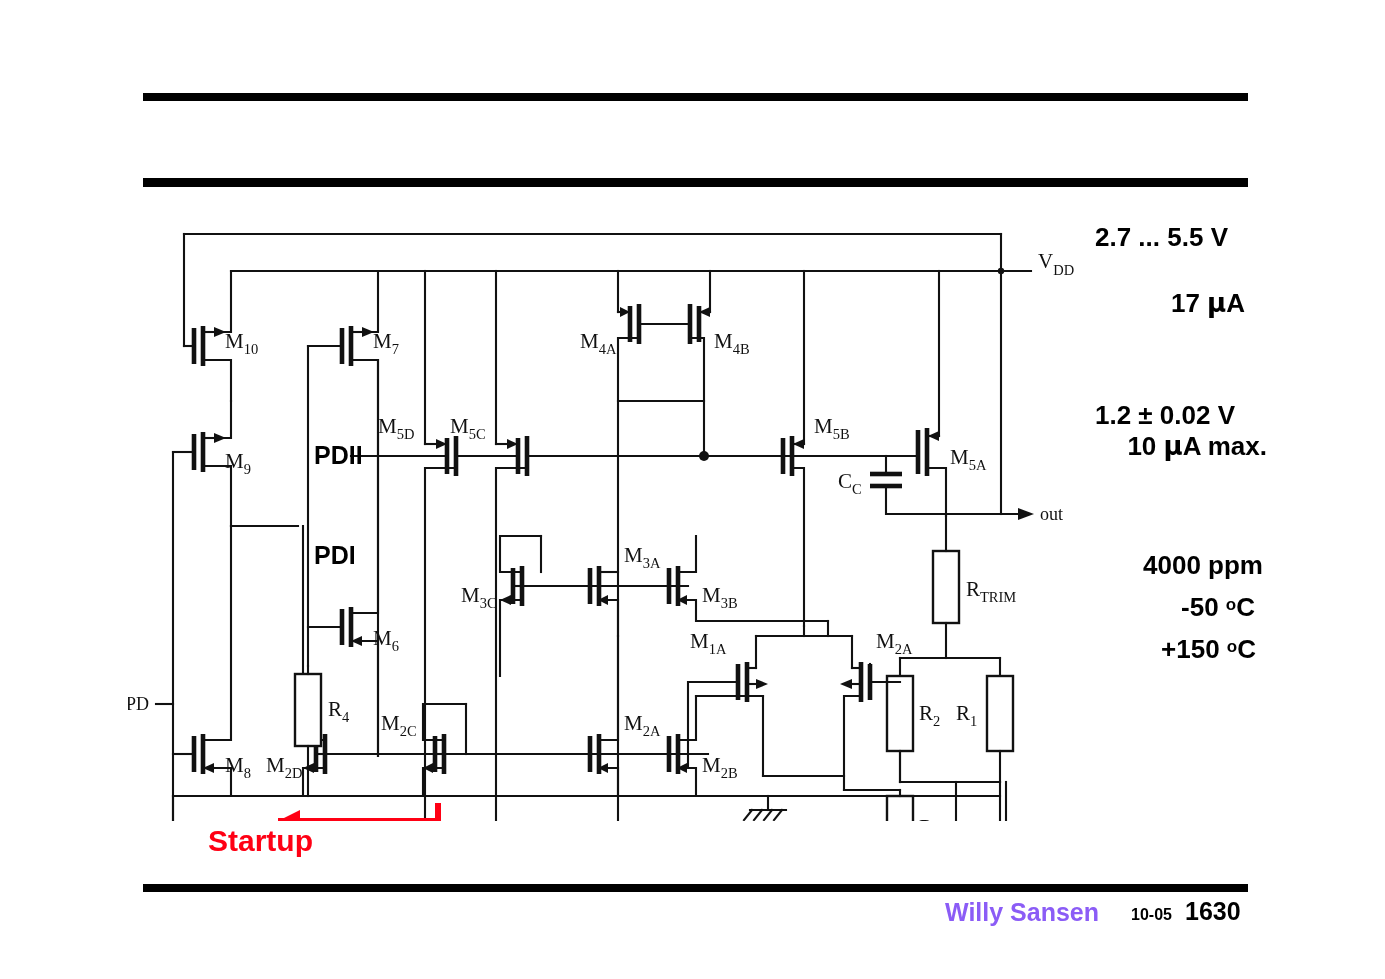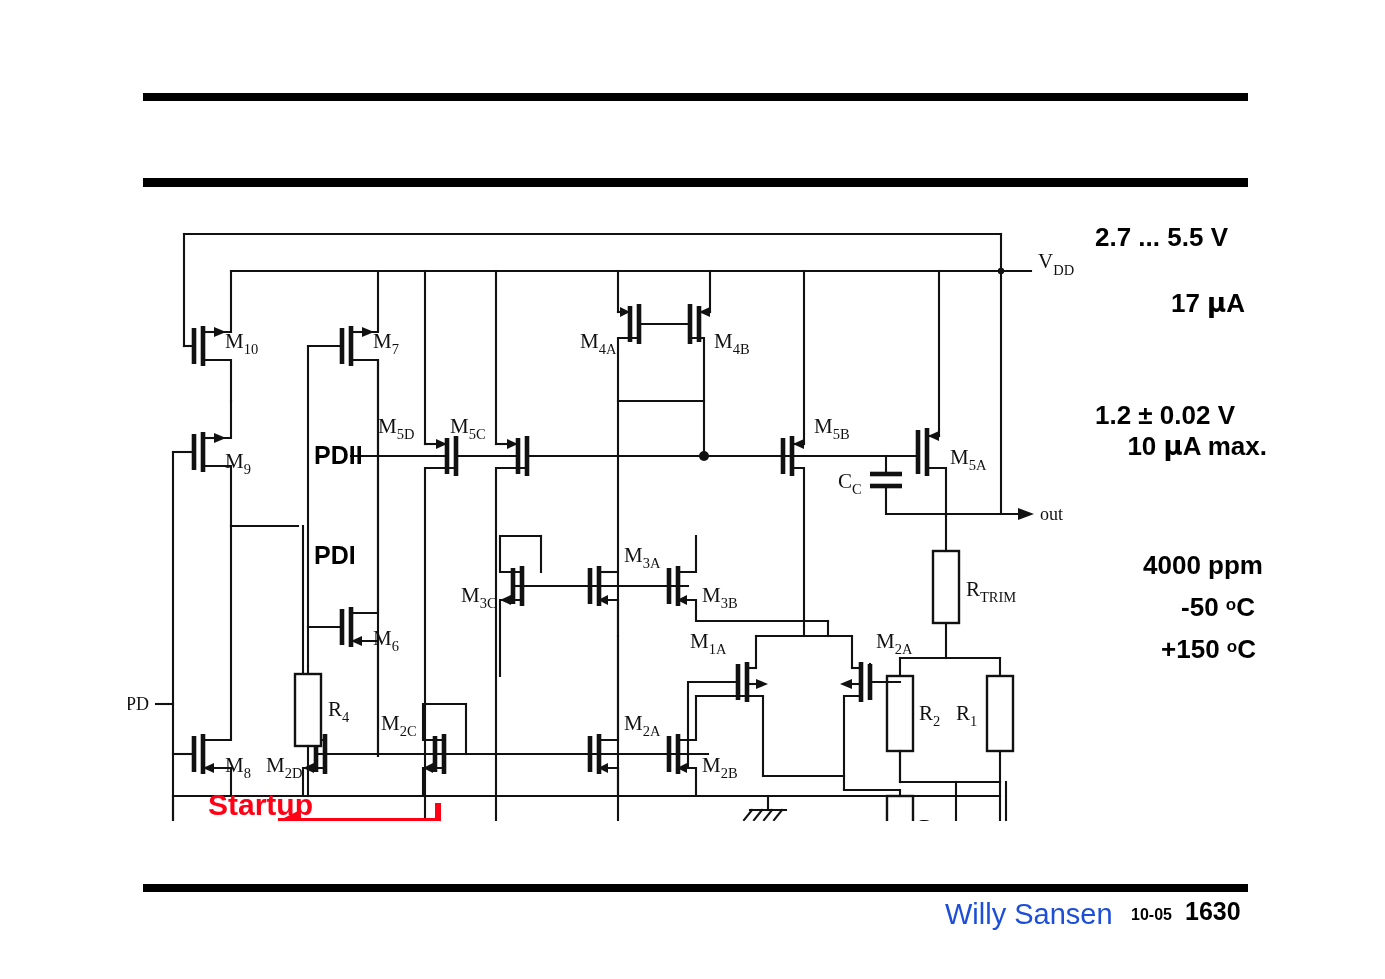--- a/index.html
+++ b/index.html
@@ -47,21 +47,21 @@
   #ref-line{
     position:absolute;left:762px;top:826px;
     font-family:"Liberation Sans", sans-serif;
     font-weight:bold;font-size:24px;color:#0a7a15;
     white-space:nowrap;
   }
 
   
   #footer-author{
     position:absolute;left:945px;top:898px;
-    font-weight:normal;font-size:29px;color:#1d4ed8;white-space:nowrap;
+    font-weight:bold;font-size:25px;color:#8b5cf6;white-space:nowrap;
   }
   #footer-date{
     position:absolute;left:1131px;top:906px;
     font-weight:bold;font-size:16px;color:#000;white-space:nowrap;
   }
   #footer-number{
     position:absolute;left:1185px;top:897px;
     font-weight:bold;font-size:25px;color:#000;white-space:nowrap;
   }
 
@@ -73,21 +73,21 @@
   .chan{stroke:#111;stroke-width:4.6;fill:none;stroke-linecap:butt;}
   .sol{fill:#111;stroke:none;}
   .box{stroke:#111;stroke-width:2.4;fill:#fff;}
   .lbl{font-family:"Liberation Serif", serif;font-size:21px;fill:#111;}
   .sub{font-family:"Liberation Serif", serif;font-size:14.5px;fill:#111;}
   .lbl-sm{font-family:"Liberation Serif", serif;font-size:18px;fill:#111;}
   .pdlbl{font-family:"Liberation Sans", sans-serif;font-size:25px;font-weight:bold;fill:#000;}
   .redw{stroke:#ff0014;stroke-width:6;fill:none;stroke-linecap:butt;}
   .redf{fill:#ff0014;stroke:none;}
   #startup-label{
-    position:absolute;left:208px;top:788px;
+    position:absolute;left:208px;top:824px;
     font-family:"Liberation Sans", sans-serif;
     font-weight:bold;font-size:30px;color:#ff0014;white-space:nowrap;
   }
 </style>
 </head>
 <body>
 
 <div class="slide">
 
   <div class="rule" id="rule-top"></div>

